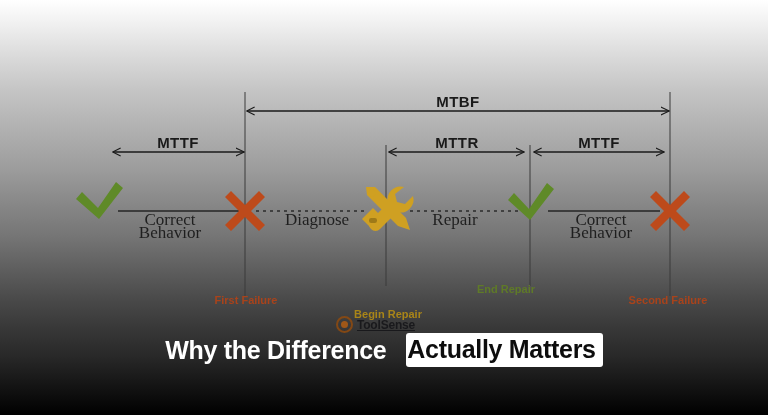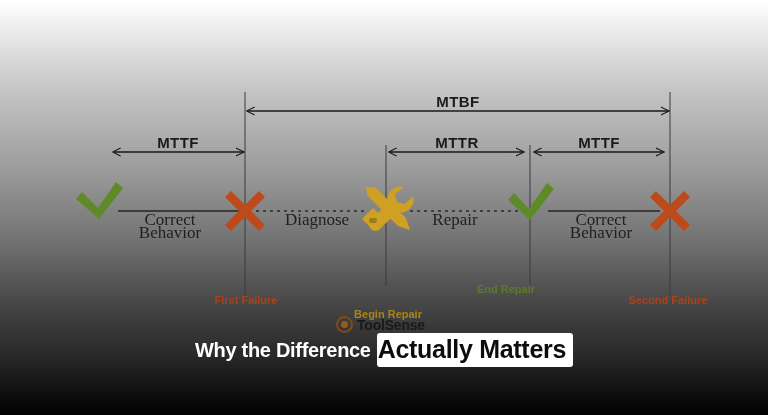--- a/index.html
+++ b/index.html
@@ -98,43 +98,44 @@
   }
   #logo .mark .dot {
     width: 7px;
     height: 7px;
     border-radius: 50%;
     background: #a85a16;
   }
   #logo .wordmark {
     font-family: "Liberation Sans", sans-serif;
     font-weight: bold;
-    font-size: 14px;
+    font-size: 12px;
     color: #17171a;
     letter-spacing: -0.2px;
+    text-decoration: underline;
   }
 
   
   #headline {
     position: absolute;
     left: 0;
     right: 0;
     top: 333px;
     display: flex;
     align-items: center;
     justify-content: center;
     gap: 0;
   }
   #headline .part-plain {
     font-family: "Liberation Sans", sans-serif;
     font-weight: bold;
-    font-size: 20px;
+    font-size: 25px;
     color: #ffffff;
     letter-spacing: -0.3px;
-    padding-right: 6px;
+    padding-right: 20px;
   }
   #headline .part-hl {
     font-family: "Liberation Sans", sans-serif;
     font-weight: bold;
     font-size: 25px;
     color: #0d0d0d;
     background: #ffffff;
     border-radius: 3px;
     padding: 2px 7px 3px 1px;
     letter-spacing: -0.3px;

